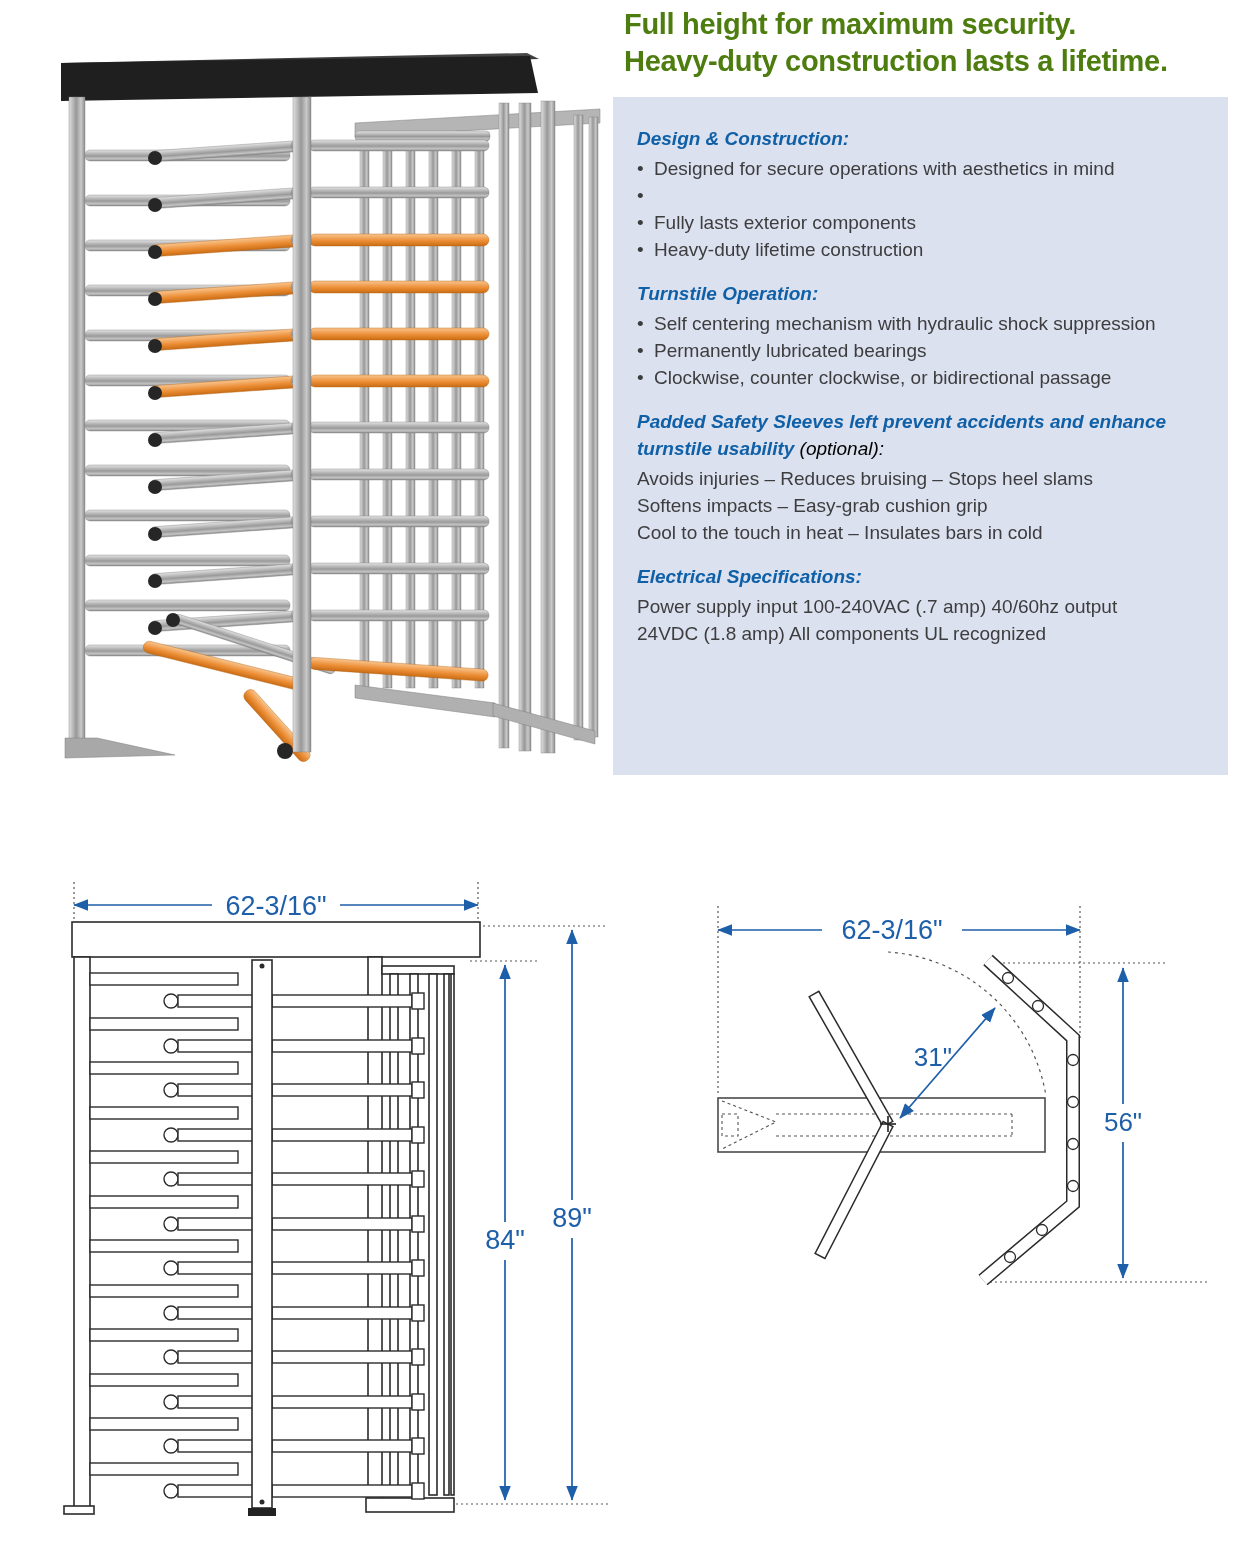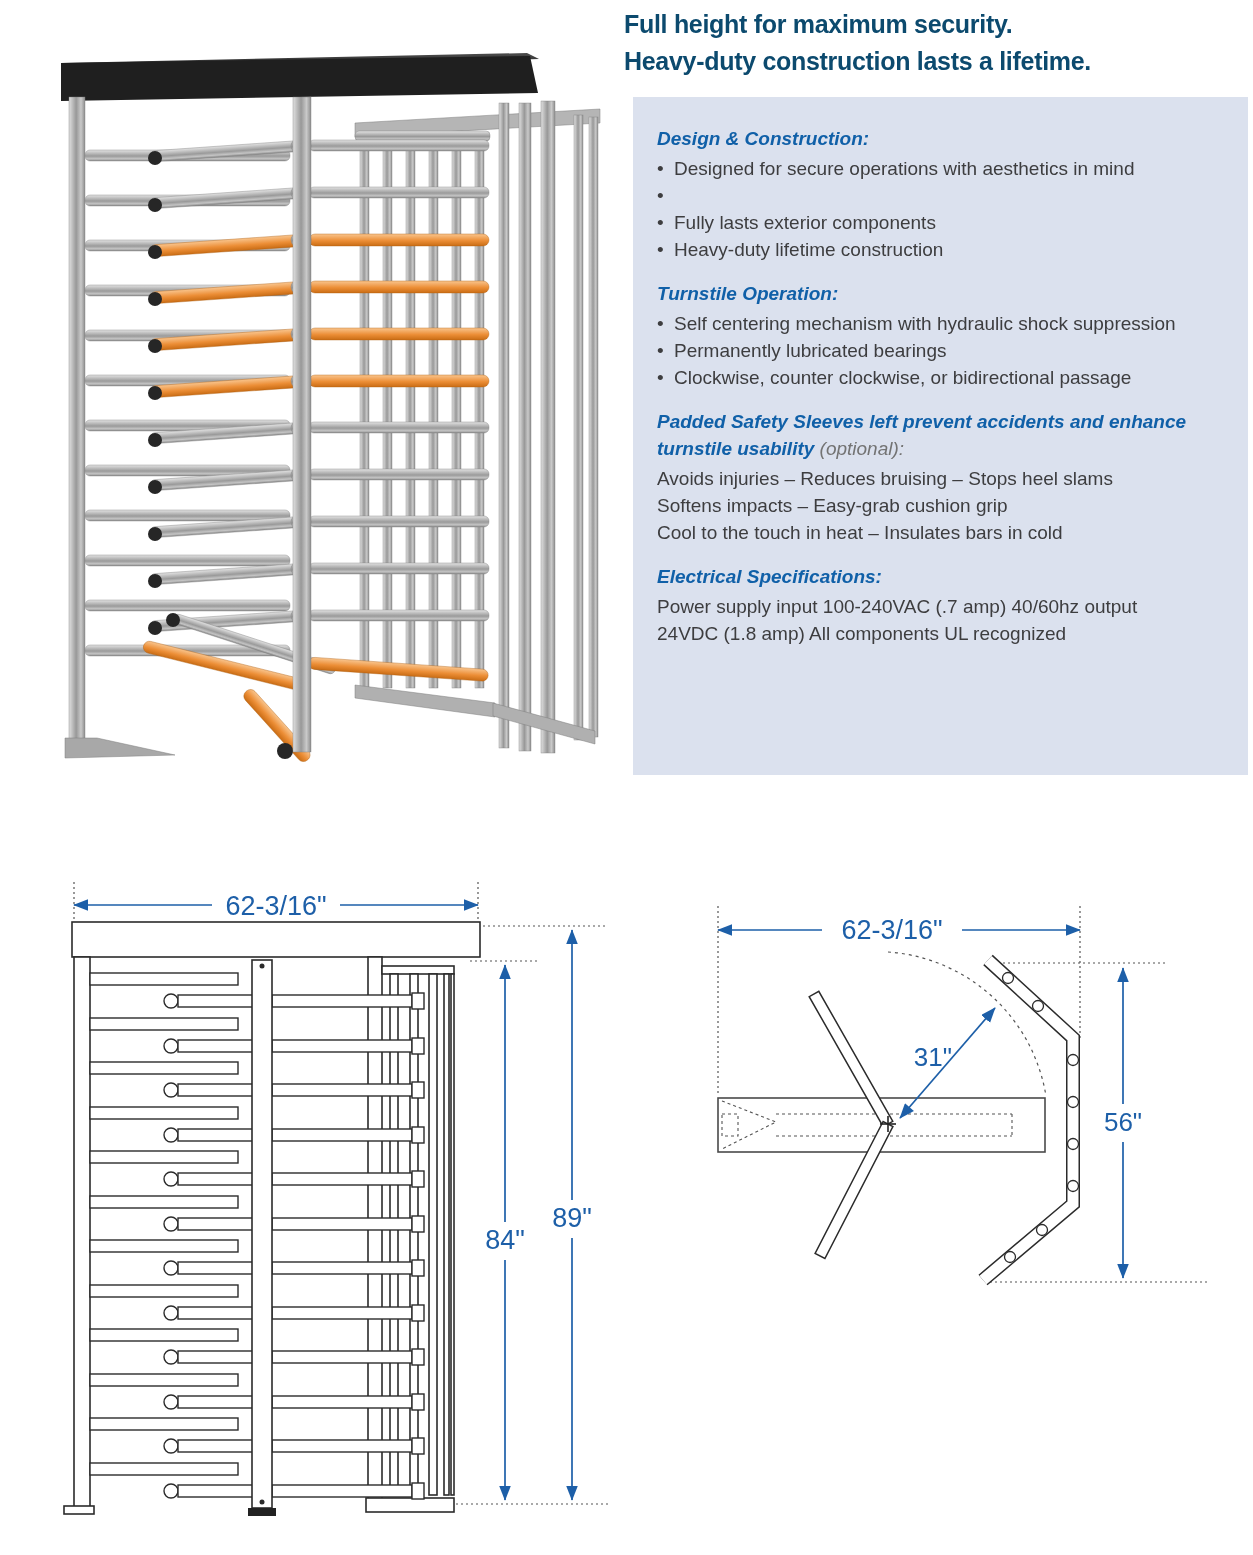--- a/index.html
+++ b/index.html
@@ -1,26 +1,26 @@
 <!DOCTYPE html>
 <html><head>
 <meta charset="utf-8">
 <style>
   html,body{margin:0;padding:0;background:#fff;}
   #page{position:relative;width:1253px;height:1555px;background:#fff;overflow:hidden;
         font-family:"Liberation Sans",sans-serif;}
   
   #headline{position:absolute;left:624px;top:6px;width:615px;
-            font-size:25px;font-weight:700;line-height:37px;letter-spacing:-0.3px;color:#0c4a6e;}
+            font-size:29px;font-weight:700;line-height:37px;letter-spacing:-0.3px;color:#4d7c0f;}
   
   #panel{position:absolute;left:613px;top:97px;width:615px;height:678px;background:#dbe1ee;
-         box-sizing:border-box;padding:28px 30px 0 24px;color:#3d3d3f;font-size:19px;line-height:27px;margin-left:20px;}
+         box-sizing:border-box;padding:28px 30px 0 24px;color:#3d3d3f;font-size:19px;line-height:27px;}
   .sec{margin-bottom:17px;}
   .sec-title{color:#1060a8;font-weight:700;font-style:italic;margin-bottom:3px;}
-  .suffix{color:#737373;font-weight:400;font-style:italic;}
+  .suffix{color:#000000;font-weight:400;font-style:italic;}
   .bullet{display:flex;}
   .bdot{width:17px;flex:0 0 17px;}
   
   .drawing{position:absolute;}
   svg text{font-family:"Liberation Sans",sans-serif;}
   .dimtxt{fill:#1d5fa8;font-size:27px;}
   .dimtxt2{fill:#1d5fa8;font-size:26px;}
 </style>
 </head>
 <body>

